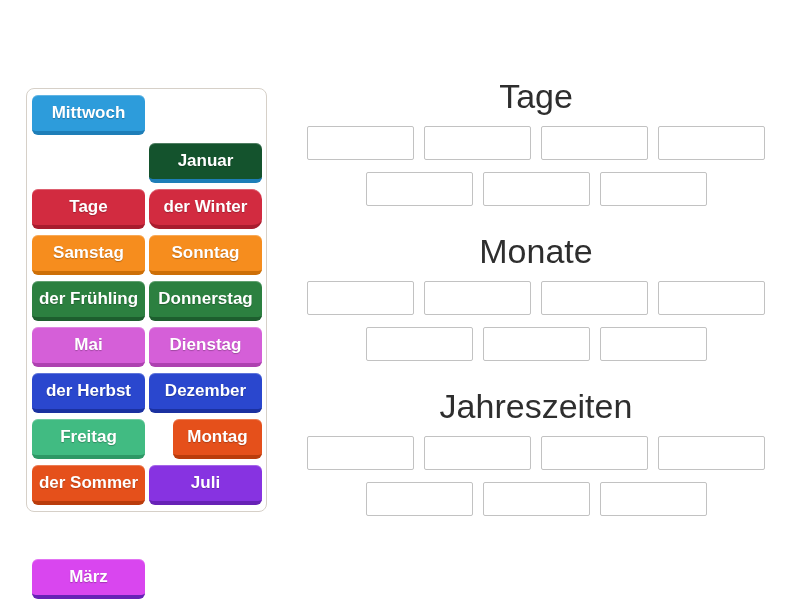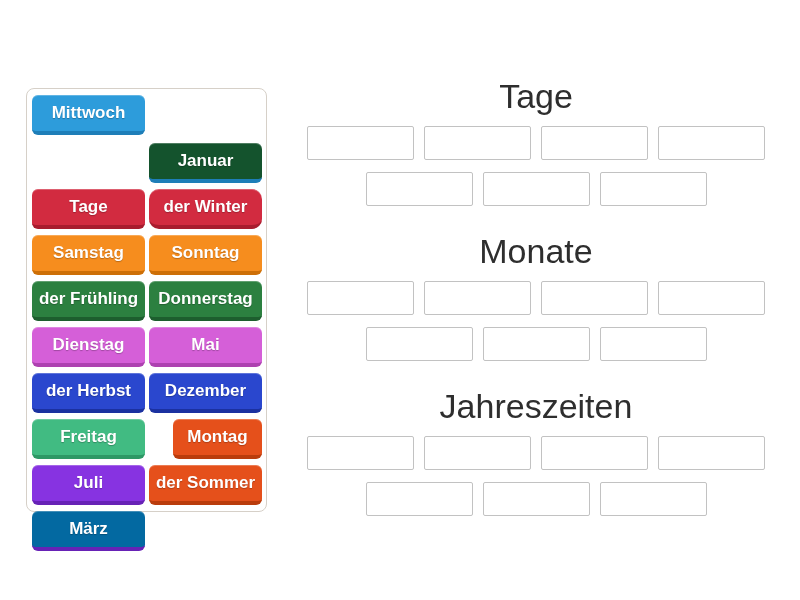--- a/index.html
+++ b/index.html
@@ -92,29 +92,29 @@
   <div class="panel">
     <div class="tile-grid" id="tile-grid">
         <div class="tile" style="background: rgb(45, 156, 219); border-bottom-color: rgb(30, 126, 184);">Mittwoch</div>
         <div class="tile" style="background: #14532d; border-bottom-color: rgb(30, 126, 184); margin-top: 48px;">Januar</div>
         <div class="tile" style="background: rgb(210, 43, 64); border-bottom-color: rgb(168, 28, 46);">Tage</div>
         <div class="tile" style="background: rgb(210, 43, 64); border-bottom-color: rgb(168, 28, 46); border-radius: 10px;">der Winter</div>
         <div class="tile" style="background: rgb(246, 141, 30); border-bottom-color: rgb(205, 111, 7);">Samstag</div>
         <div class="tile" style="background: rgb(246, 141, 30); border-bottom-color: rgb(205, 111, 7); text-align: center;">Sonntag</div>
         <div class="tile" style="background: rgb(44, 128, 64); border-bottom-color: rgb(29, 94, 46);">der Frühling</div>
         <div class="tile" style="background: rgb(44, 128, 64); border-bottom-color: rgb(29, 94, 46);">Donnerstag</div>
+        <div class="tile" style="background: rgb(213, 95, 216); border-bottom-color: rgb(173, 65, 176);">Mai</div>
         <div class="tile" style="background: rgb(213, 95, 216); border-bottom-color: rgb(173, 65, 176);">Dienstag</div>
-        <div class="tile" style="background: rgb(213, 95, 216); border-bottom-color: rgb(173, 65, 176);">Mai</div>
         <div class="tile" style="background: rgb(42, 71, 206); border-bottom-color: rgb(27, 49, 160);">der Herbst</div>
         <div class="tile" style="background: rgb(42, 71, 206); border-bottom-color: rgb(27, 49, 160);">Dezember</div>
         <div class="tile" style="background: rgb(65, 187, 130); border-bottom-color: rgb(45, 152, 101);">Freitag</div>
         <div class="tile" style="background: rgb(229, 80, 27); border-bottom-color: rgb(186, 60, 12); margin-left: 24px;">Montag</div>
+        <div class="tile" style="background: rgb(229, 80, 27); border-bottom-color: rgb(186, 60, 12);">der Sommer</div>
         <div class="tile" style="background: rgb(135, 51, 225); border-bottom-color: rgb(103, 34, 182);">Juli</div>
-        <div class="tile" style="background: rgb(229, 80, 27); border-bottom-color: rgb(186, 60, 12);">der Sommer</div>
-        <div class="tile" style="background: #0369a1; border-bottom-color: rgb(103, 34, 182);">März</div>
+        <div class="tile" style="background: #d946ef; border-bottom-color: rgb(103, 34, 182); margin-top: 48px;">März</div>
       </div>
   </div>
 
   <div class="right-col">
 
     <section class="group">
       <h2 class="group-title">Tage</h2>
       <div class="slot-rows">
           <div class="slot-row">
             <div class="slot"></div>

